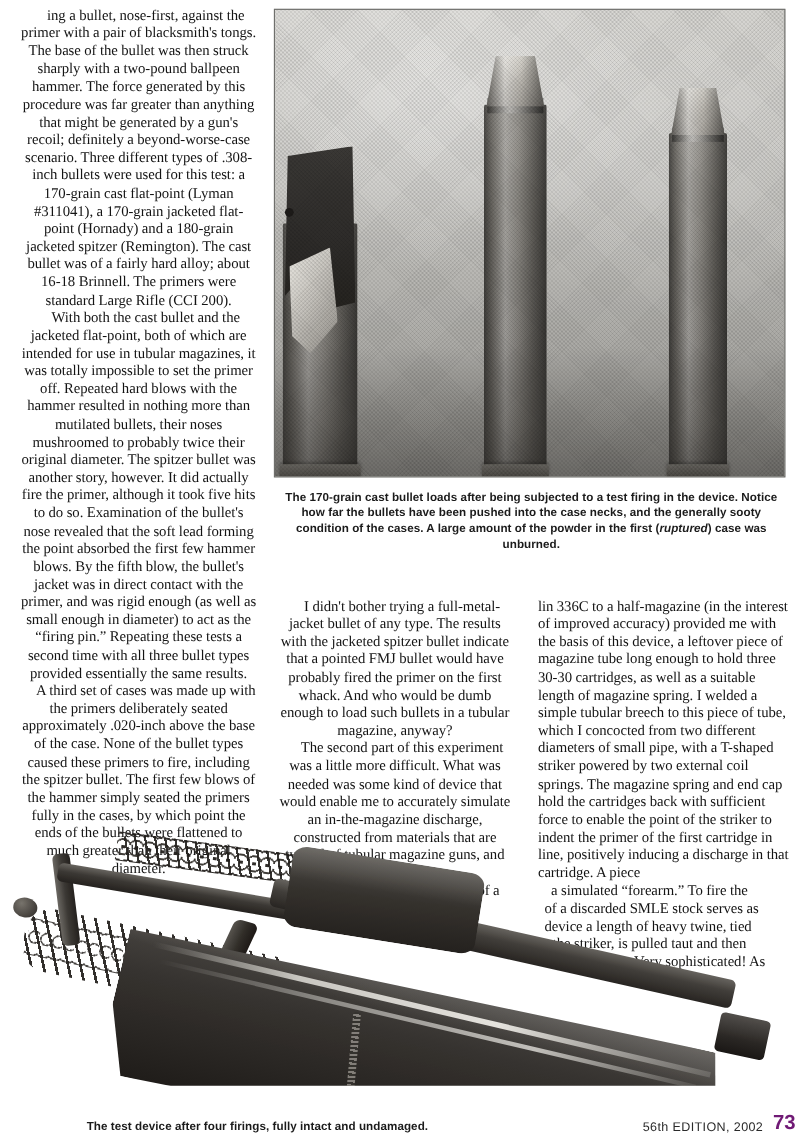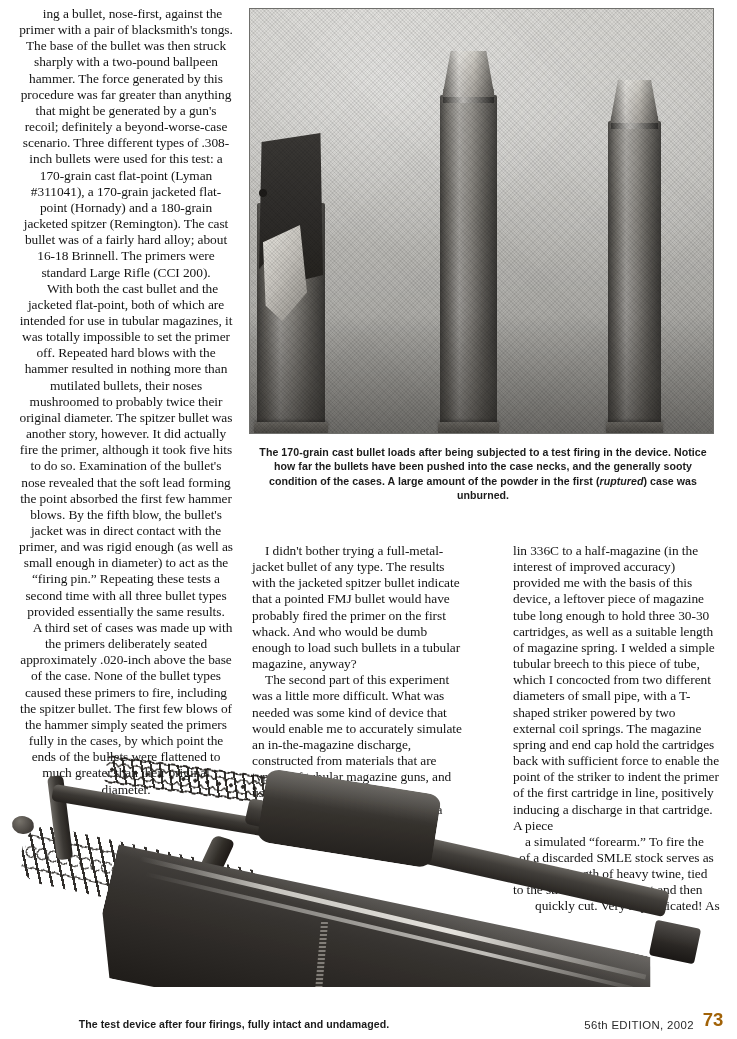--- a/index.html
+++ b/index.html
@@ -24,37 +24,38 @@
     line-height: 16.15px;
     text-align: left;
     color: #141414;
     letter-spacing: -0.05px;
     word-spacing: -0.1px;
   }
   .bodytext p {
     margin: 0;
     text-indent: 13px;
   }
-  .bodytext p.noindent { text-indent: 0; margin-left: 24px; }
+  .bodytext p.noindent { text-indent: 0; }
 
   
   #col-left {
     position: absolute;
     left: 18px;
     top: 6px;
     width: 216px;
     text-align: center;
   }
 
   
   #col-mid {
     position: absolute;
     left: 252px;
     top: 543px;
     width: 214px;
+    text-align: center;
   }
   
   #col-mid .tail-line {
     text-indent: 0;
     padding-left: 66px;
   }
 
   
   #col-right {
     position: absolute;
@@ -372,21 +373,21 @@
   #footer .edition {
     font-family: "Liberation Sans", "DejaVu Sans", sans-serif;
     font-size: 11.4px;
     letter-spacing: 0.35px;
     color: #2a2a2a;
   }
   #footer .pageno {
     font-family: "Liberation Sans", "DejaVu Sans", sans-serif;
     font-size: 18.5px;
     font-weight: bold;
-    color: #a16207;
+    color: #701a75;
     letter-spacing: -0.2px;
   }
 </style>
 </head>
 <body>
 
 <div id="col-left" class="bodytext">
   <p>ing a bullet, nose-first, against the primer with a pair of blacksmith's tongs. The base of the bullet was then struck sharply with a two-pound ballpeen hammer. The force generated by this procedure was far greater than anything that might be generated by a gun's recoil; definitely a beyond-worse-case scenario. Three different types of .308-inch bullets were used for this test: a 170-grain cast flat-point (Lyman #311041), a 170-grain jacketed flat-point (Hornady) and a 180-grain jacketed spitzer (Remington). The cast bullet was of a fairly hard alloy; about 16-18 Brinnell. The primers were standard Large Rifle (CCI 200).</p>
   <p>With both the cast bullet and the jacketed flat-point, both of which are intended for use in tubular magazines, it was totally impossible to set the primer off. Repeated hard blows with the hammer resulted in nothing more than mutilated bullets, their noses mushroomed to probably twice their original diameter. The spitzer bullet was another story, however. It did actually fire the primer, although it took five hits to do so. Examination of the bullet's nose revealed that the soft lead forming the point absorbed the first few hammer blows. By the fifth blow, the bullet's jacket was in direct contact with the primer, and was rigid enough (as well as small enough in diameter) to act as the “firing pin.” Repeating these tests a second time with all three bullet types provided essentially the same results.</p>
   <p>A third set of cases was made up with the primers deliberately seated approximately .020-inch above the base of the case. None of the bullet types caused these primers to fire, including the spitzer bullet. The first few blows of the hammer simply seated the primers fully in the cases, by which point the ends of the bullets were flattened to much greater than their original diameter.</p>

